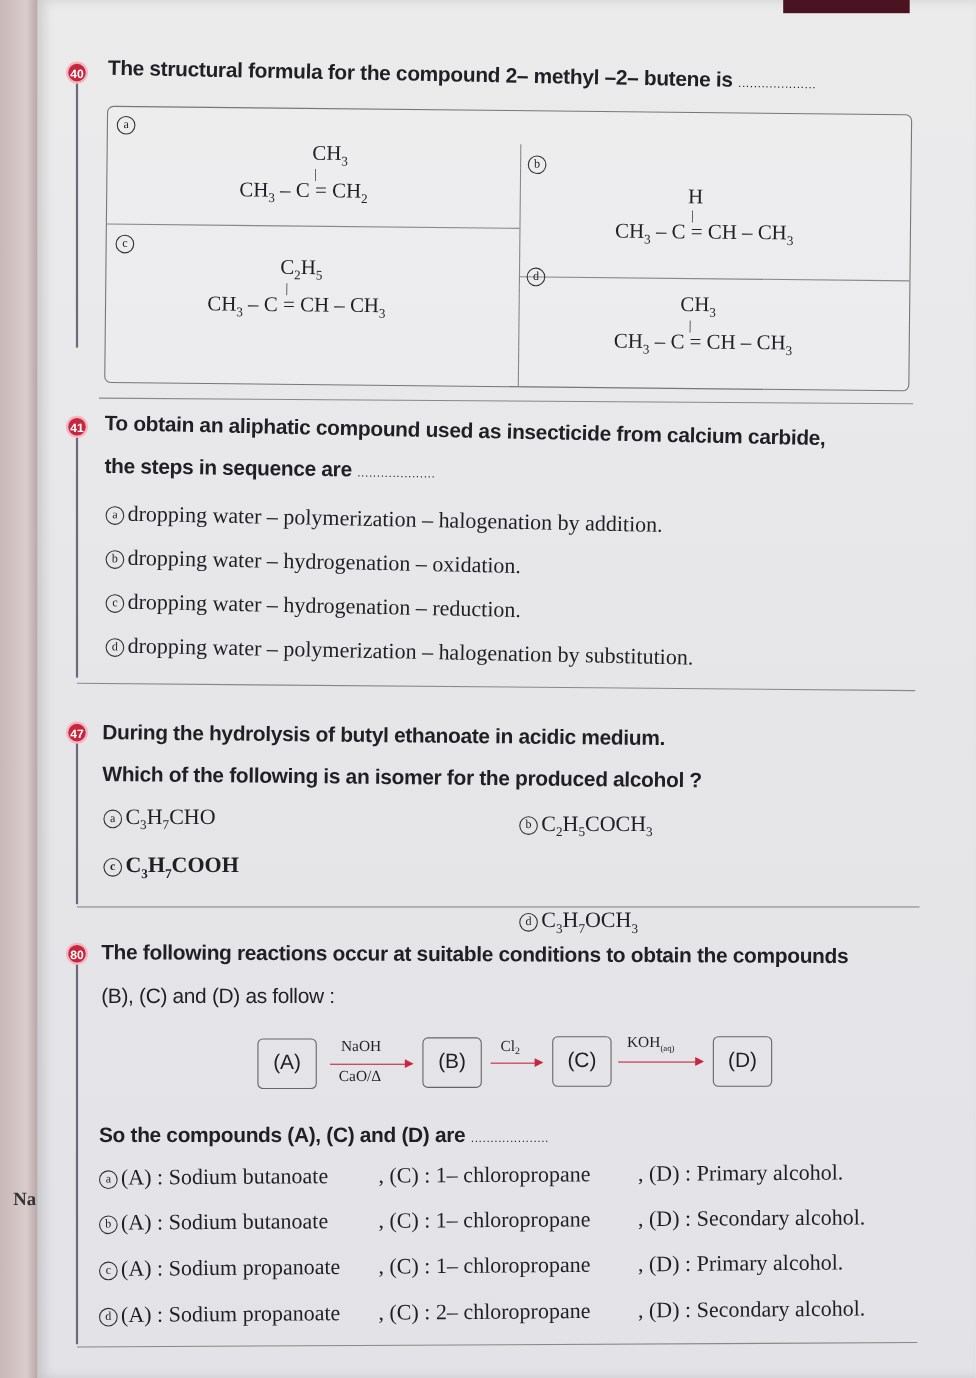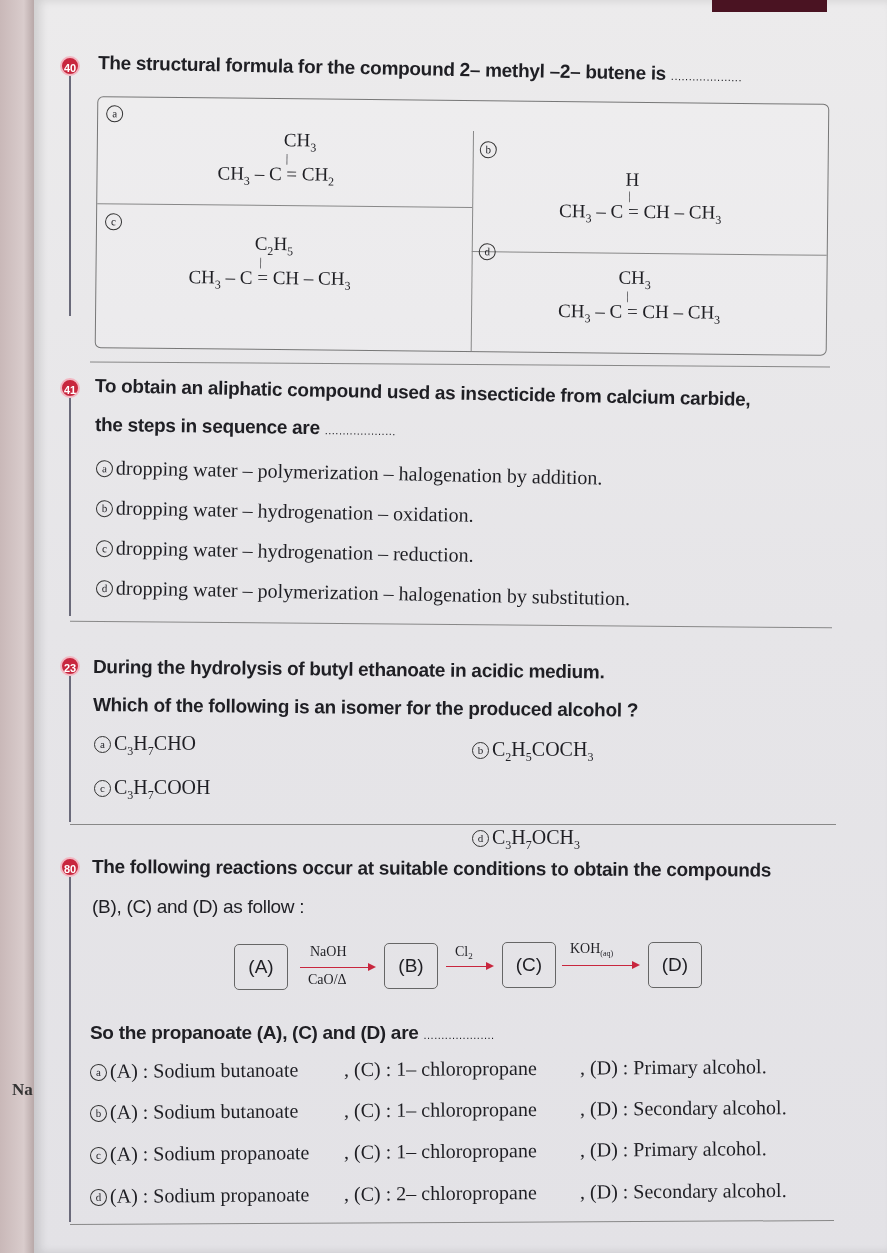--- a/index.html
+++ b/index.html
@@ -143,31 +143,31 @@
     <span class="circ">c</span><span>dropping water – hydrogenation – reduction.</span>
   </div>
   <div class="opt" style="left:96px;top:576px;transform:rotate(1.2deg);transform-origin:left;">
     <span class="circ">d</span><span>dropping water – polymerization – halogenation by substitution.</span>
   </div>
 </div>
 
 <div class="sep-line" style="left:70px;top:624px;width:762px;transform:rotate(0.5deg);"></div>
 
 <div>
-  <div class="qnum" style="left:60px;top:656px;">23</div>
+  <div class="qnum" style="left:60px;top:656px;">47</div>
   <div class="qbar" style="left:69px;top:676px;height:146px;"></div>
   <div class="stem" style="left:93px;top:656px;transform:rotate(0.6deg);">During the hydrolysis of butyl ethanoate in acidic medium.</div>
   <div class="stem" style="left:93px;top:694px;transform:rotate(0.6deg);">Which of the following is an isomer for the produced alcohol ?</div>
   <div class="opt" style="left:94px;top:732px;">
     <span class="circ">a</span>C<sub>3</sub>H<sub>7</sub>CHO
   </div>
   <div class="opt" style="left:472px;top:738px;">
     <span class="circ">b</span>C<sub>2</sub>H<sub>5</sub>COCH<sub>3</sub>
   </div>
-  <div class="opt" style="left:94px;top:776px;">
+  <div class="opt" style="left:94px;top:776px;font-weight:bold;">
     <span class="circ">c</span>C<sub>3</sub>H<sub>7</sub>COOH
   </div>
   <div class="opt" style="left:472px;top:782px;margin-top:44px;">
     <span class="circ">d</span>C<sub>3</sub>H<sub>7</sub>OCH<sub>3</sub>
   </div>
 </div>
 
 <div class="sep-line" style="left:70px;top:824px;width:766px;"></div>
 
 <div>
@@ -186,21 +186,21 @@
     <div class="box" style="left:384px;top:943px;">(B)</div>
     <div class="cond" style="left:455px;top:944px;">Cl<sub style="font-size:9px;vertical-align:-3px;">2</sub></div>
     <div class="arrow" style="left:446px;top:966px;width:46px;"></div>
     <div class="box" style="left:502px;top:942px;">(C)</div>
     <div class="cond" style="left:570px;top:941px;text-align:center;">KOH<sub style="font-size:8px;vertical-align:-3px;">(aq)</sub></div>
     <div class="arrow" style="left:562px;top:965px;width:76px;"></div>
     <div class="box" style="left:648px;top:942px;">(D)</div>
   </div>
 
   <div class="stem" style="left:90px;top:1022px;">
-    <span>So the propanoate (A), (C) and (D) are</span>
+    <span>So the compounds (A), (C) and (D) are</span>
     <span class="dots">....................</span>
   </div>
 
   <div class="opt" style="left:90px;top:1060px;transform:rotate(-0.4deg);transform-origin:left;">
     <span class="circ">a</span><span style="display:inline-block;width:234px;">(A) : Sodium butanoate</span><span style="display:inline-block;width:236px;">, (C) : 1– chloropropane</span><span>, (D) : Primary alcohol.</span>
   </div>
   <div class="opt" style="left:90px;top:1101px;transform:rotate(-0.4deg);transform-origin:left;">
     <span class="circ">b</span><span style="display:inline-block;width:234px;">(A) : Sodium butanoate</span><span style="display:inline-block;width:236px;">, (C) : 1– chloropropane</span><span>, (D) : Secondary alcohol.</span>
   </div>
   <div class="opt" style="left:90px;top:1143px;transform:rotate(-0.5deg);transform-origin:left;">

